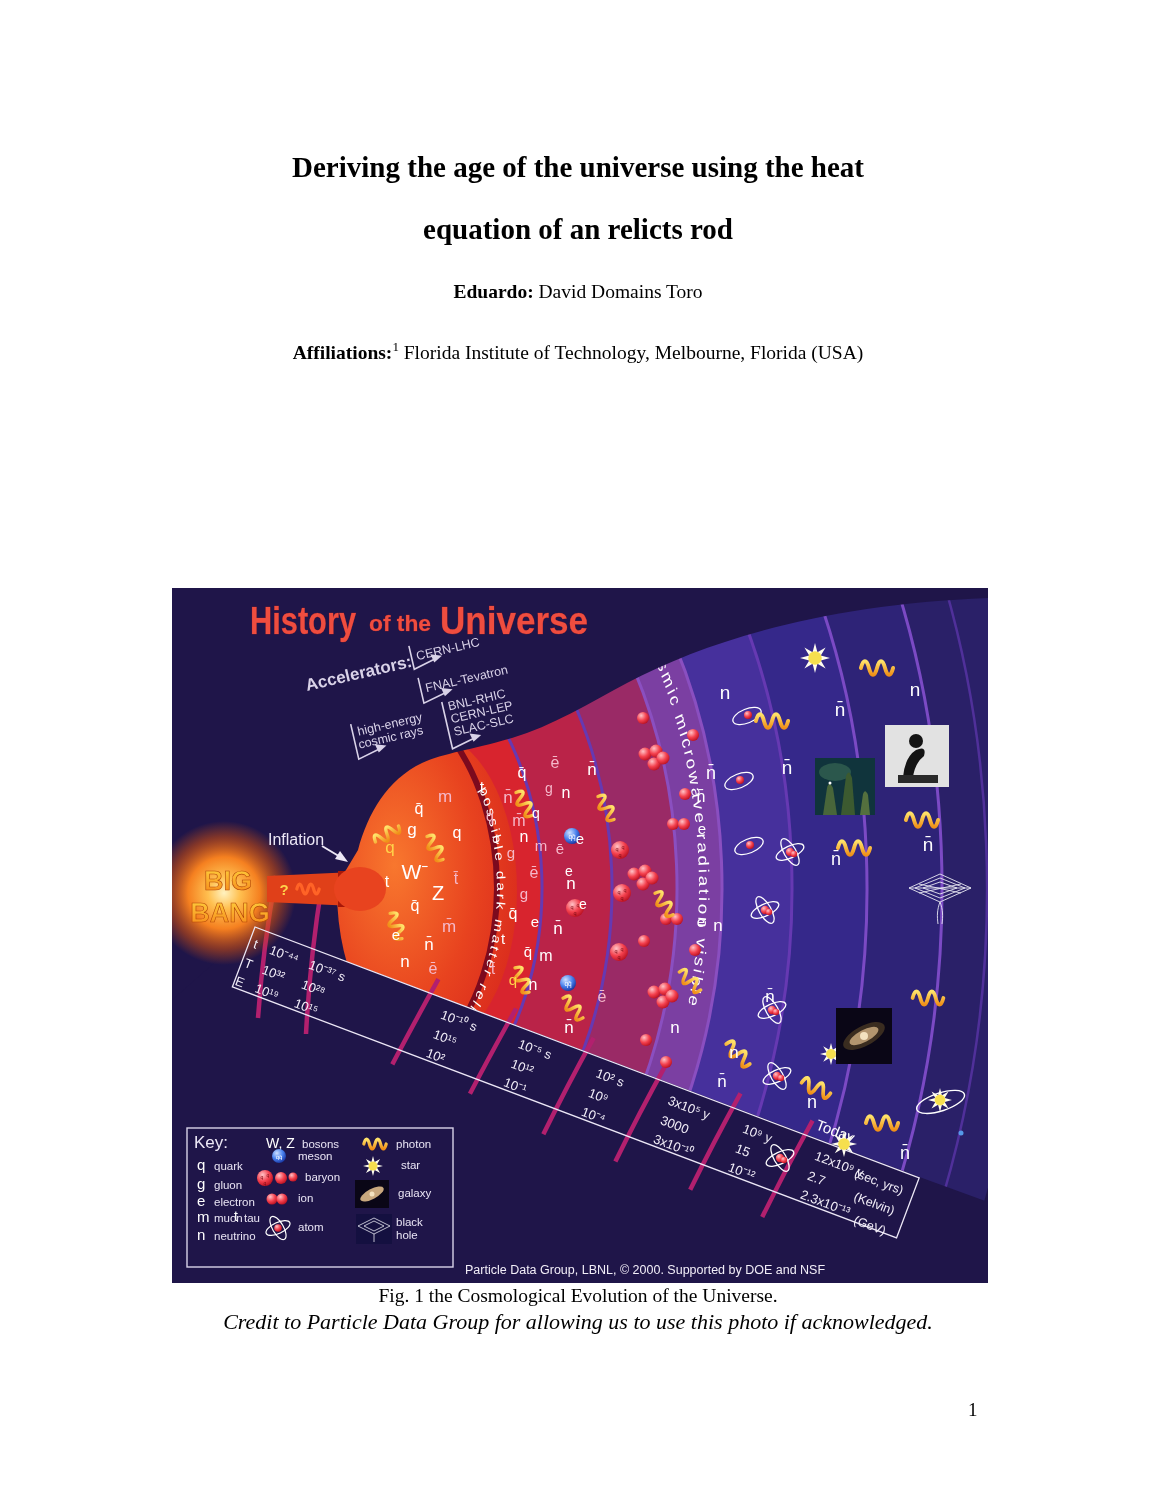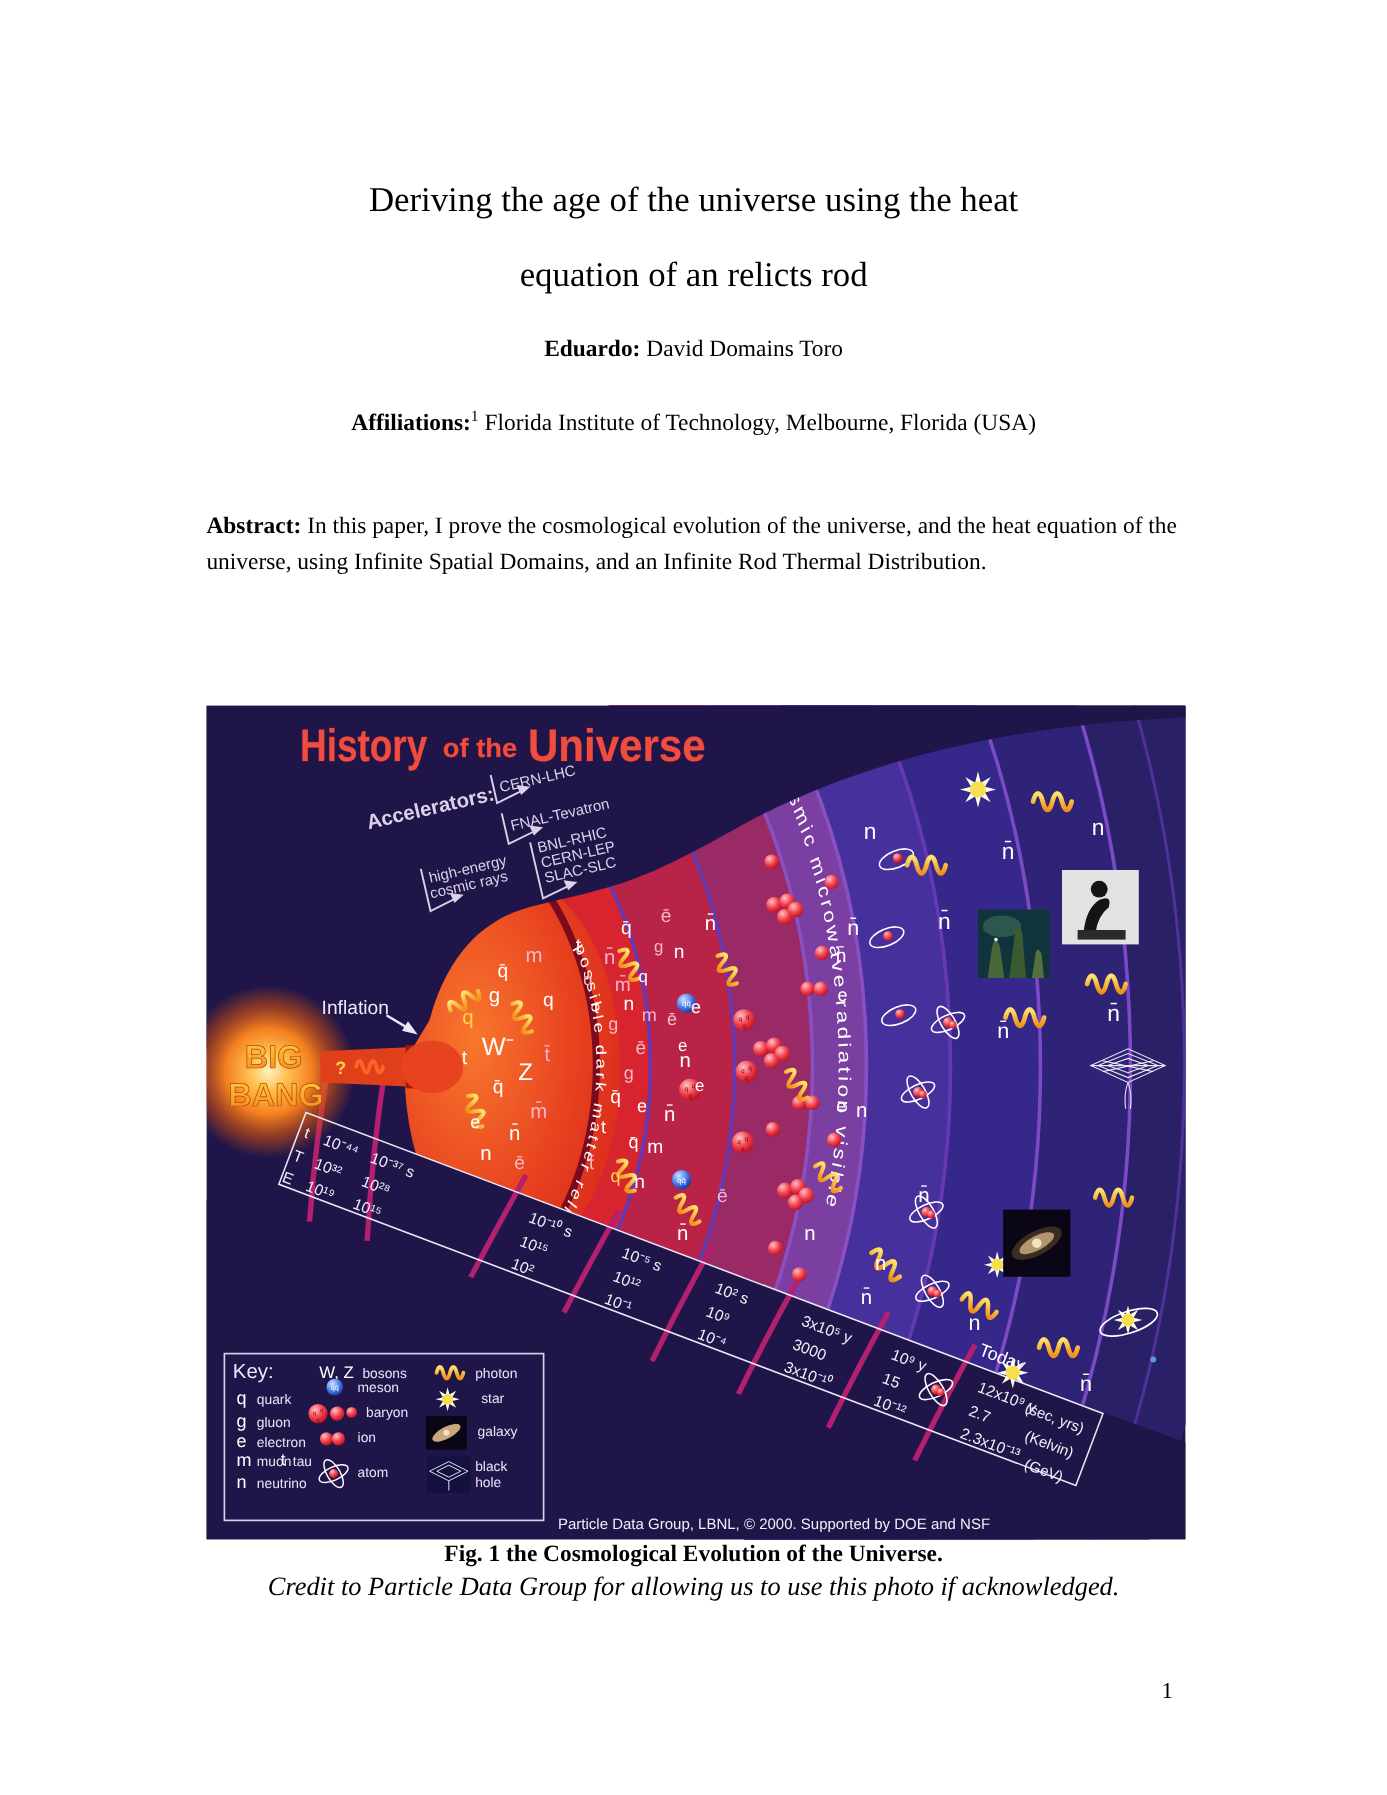--- a/index.html
+++ b/index.html
@@ -1,27 +1,27 @@
 <!DOCTYPE html>
 <html><head>
 <meta charset="utf-8">
 <style>
   html,body{margin:0;padding:0;background:#888;}
   .page{position:relative;width:1156px;height:1496px;background:#ffffff;margin:0 auto;
         font-family:"Liberation Serif",serif;color:#000;overflow:hidden;}
   .doc-title{position:absolute;top:136px;left:0;width:1156px;text-align:center;
-             font-size:29px;line-height:62px;font-weight:normal;margin:0;}
+             font-size:29px;line-height:62px;font-weight:bold;margin:0;}
   .byline{position:absolute;left:0;width:1156px;text-align:center;font-size:19.5px;}
   .author-line{top:281px;}
   .affil-line{top:339px;font-family:Liberation Serif, serif;}
   .abstract{position:absolute;left:172px;top:424px;width:816px;font-size:19.5px;line-height:30px;margin:0;}
   .following{position:absolute;left:172px;top:536px;width:816px;font-size:19.5px;margin:0;}
   .fig-wrap{position:absolute;left:172px;top:588px;width:816px;height:695px;}
   .caption{position:absolute;left:0;width:1156px;text-align:center;margin:0;}
-  .caption-bold{top:1285px;font-size:19.5px;font-weight:bold;}
+  .caption-bold{top:1285px;font-size:19.5px;font-weight:normal;}
   .caption-italic{top:1309px;font-size:22px;font-style:italic;}
   .page-num{position:absolute;left:968px;top:1399px;font-size:19px;}
   sup{font-size:13px;}
   
   svg text{font-family:"Liberation Sans",sans-serif;}
   .fig-title{font-weight:bold;fill:#ef4d3f;stroke:#9c1f22;stroke-width:.5;paint-order:stroke;}
   .acc,.acc-sm{fill:#d9d2e8;font-size:12.5px;}
   .acc-label{fill:#d9d2e8;font-size:17px;font-weight:bold;}
   .acc-line{fill:none;stroke:#d9d2e8;stroke-width:1.6;}
   .acc-arrow{fill:#d9d2e8;}
@@ -33,21 +33,20 @@
 
 <div class="page">
 
   <h1 class="doc-title"><span>Deriving the age of the universe using the heat</span><br>
   <span>equation of an relicts rod</span></h1>
 
   <div class="byline author-line"><b>Eduardo:</b><span> David Domains Toro</span></div>
 
   <div class="byline affil-line"><b>Affiliations:</b><sup>1</sup><span> Florida Institute of Technology, Melbourne, Florida (USA)</span></div>
 
-  <p class="abstract"><b>Abstract:</b><span> In this paper, I prove the cosmological evolution of the universe, and the heat equation of the universe, using Infinite Spatial Domains, and an Infinite Rod Thermal Distribution.</span></p>
 
 
   <div class="fig-wrap">
   <svg width="816" height="695" viewBox="0 0 816 695">
     <defs>
       <radialGradient id="glowG" cx="50%" cy="50%" r="50%">
         <stop offset="0%" stop-color="#fff2c0"></stop>
             <stop offset="22%" stop-color="#ffc050"></stop>
         <stop offset="50%" stop-color="#f58020"></stop>
             <stop offset="78%" stop-color="#d4500e" stop-opacity=".55"></stop>

